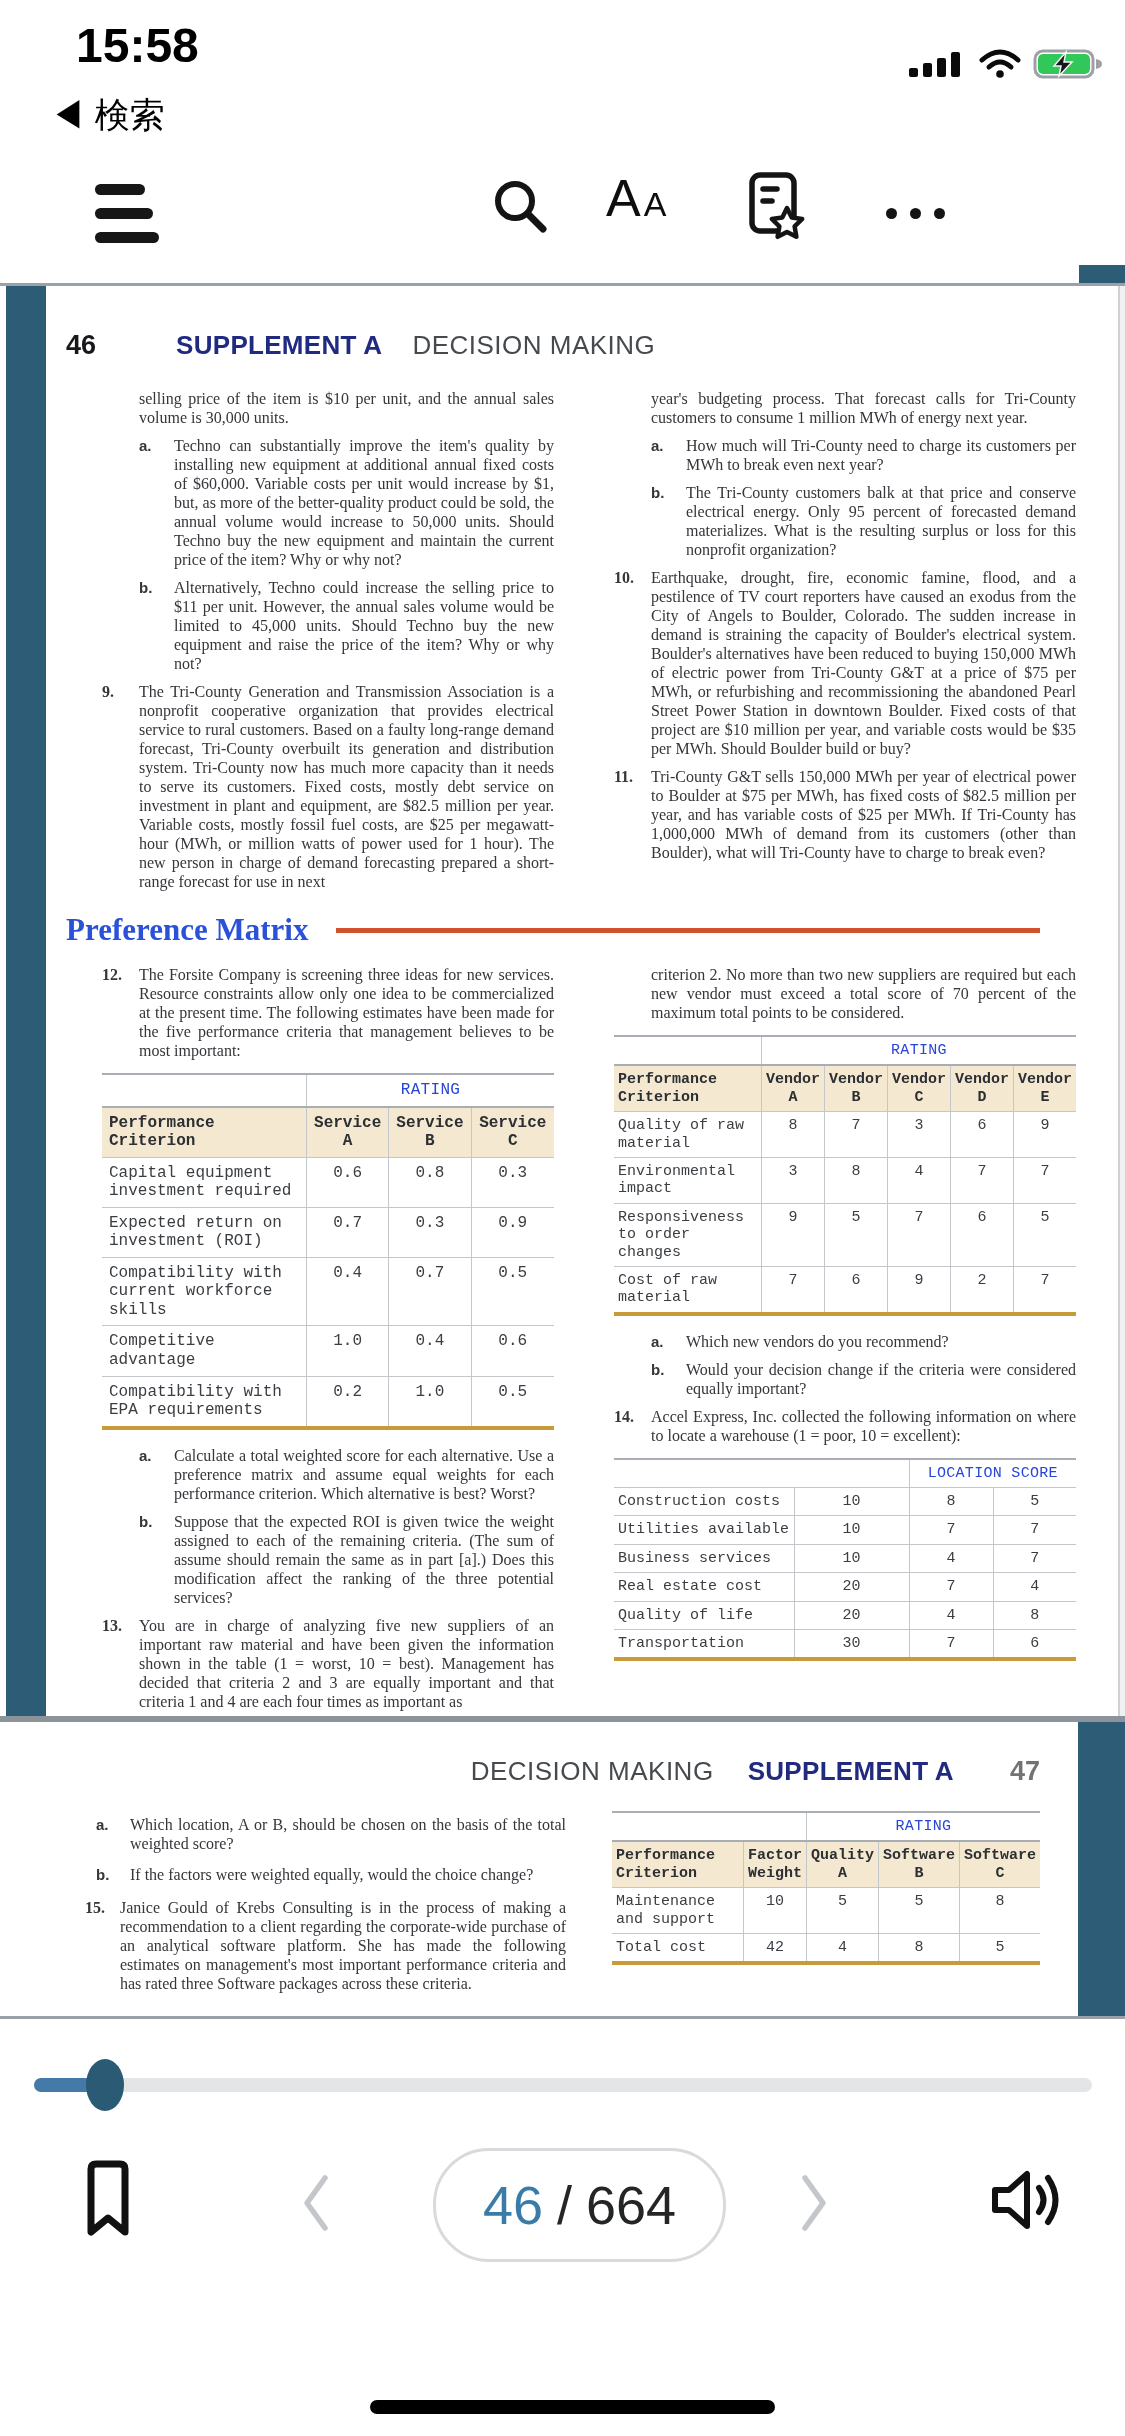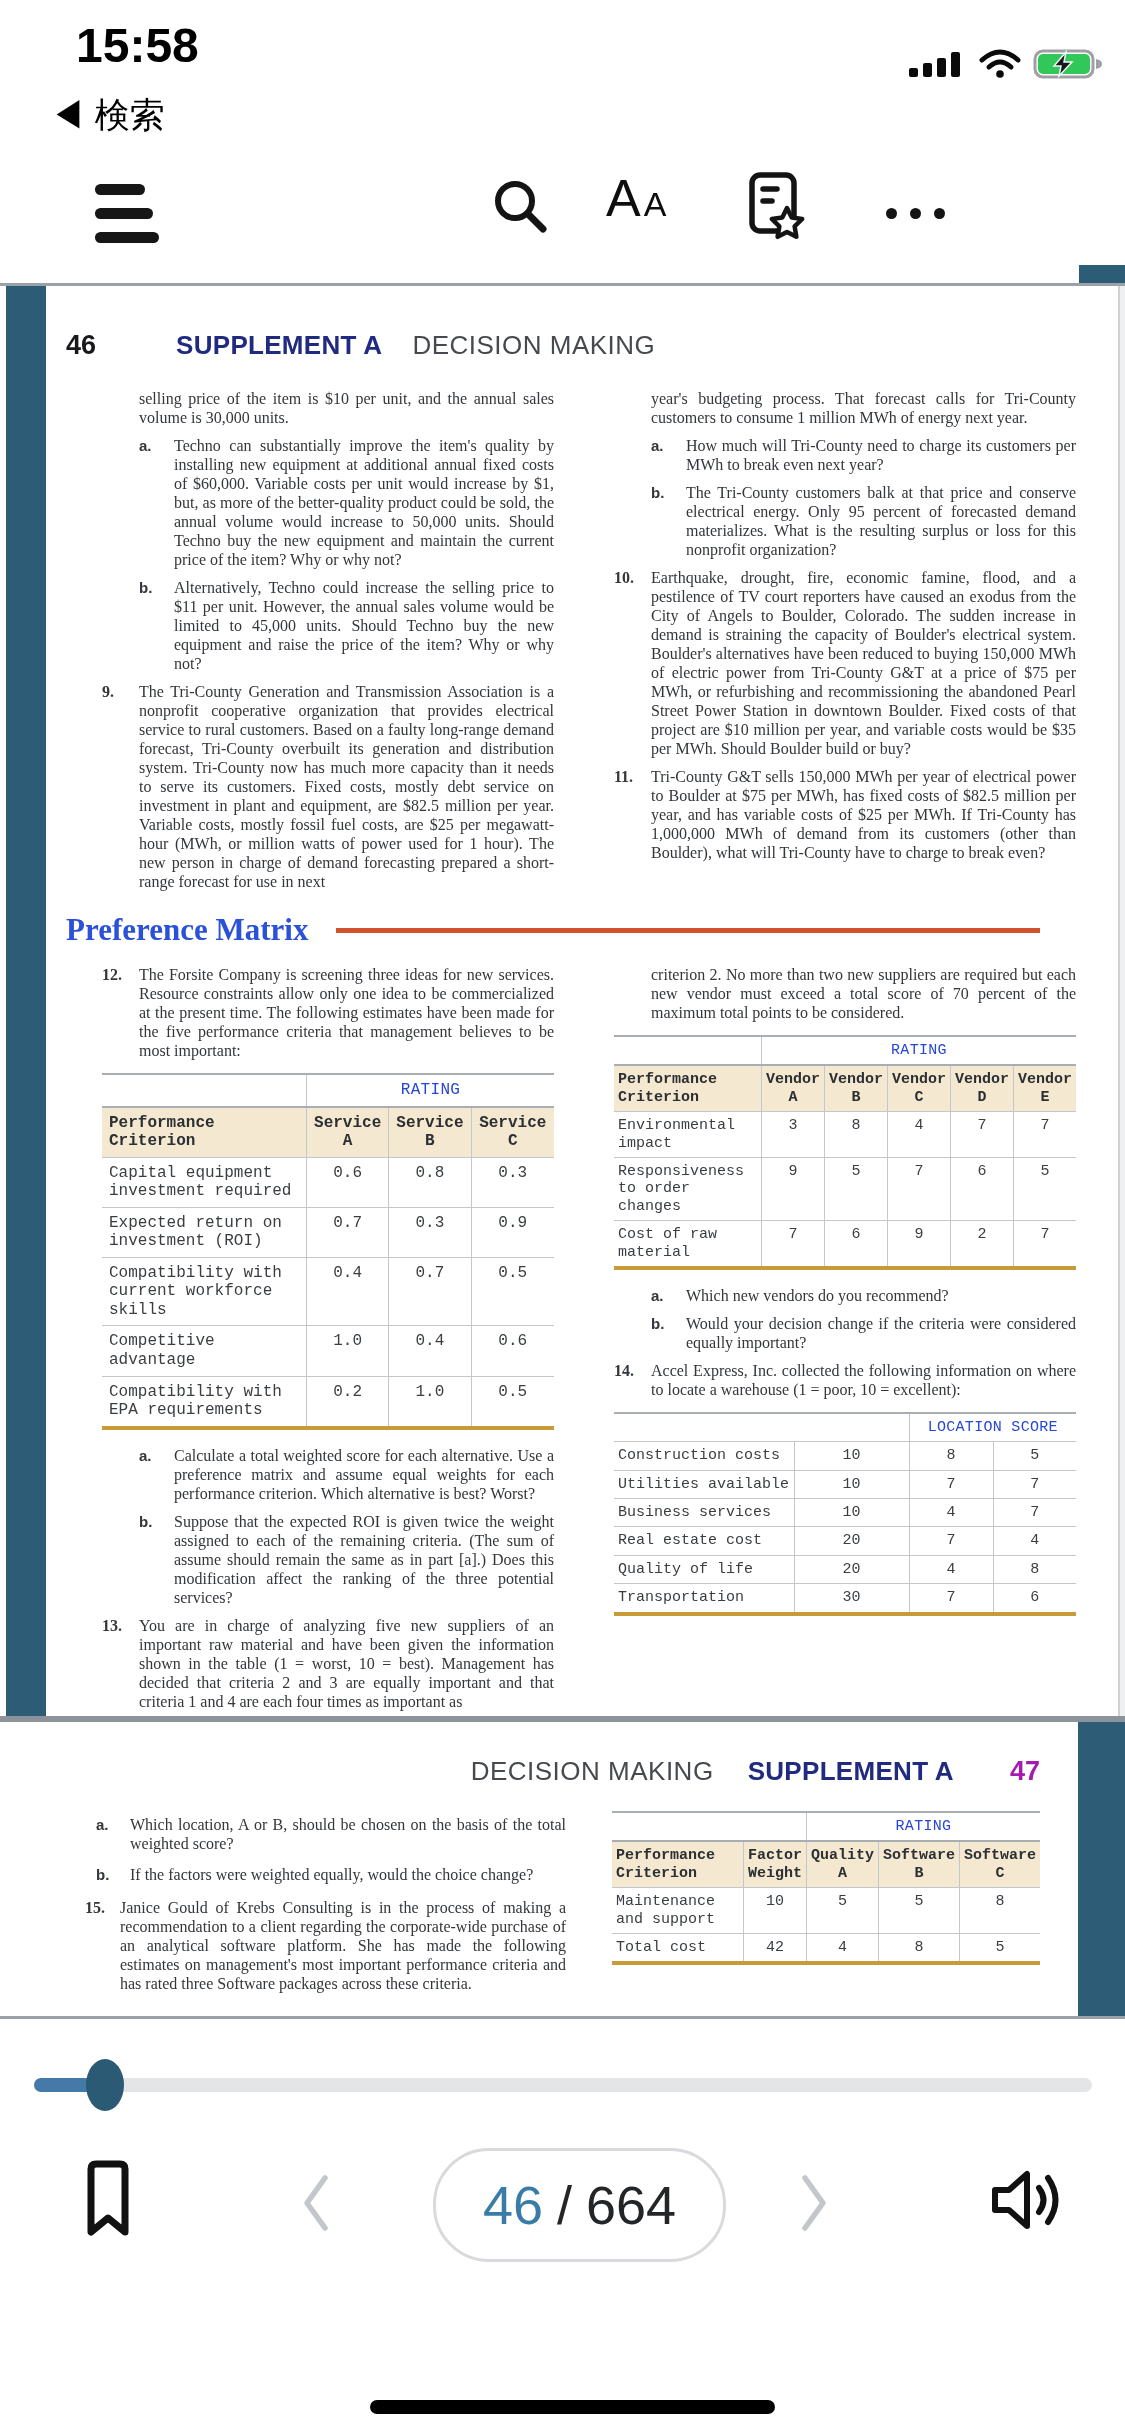--- a/index.html
+++ b/index.html
@@ -69,21 +69,21 @@
   .ptable .hdr>*{background:#f4e8d1;font-weight:bold;text-align:center;border-top:2px solid #a9aeb4;color:#2c2f33;}
   .ptable .hdr>*:first-child{text-align:left;}
   .ptable tbody th{text-align:left;}
   .ptable tbody td{text-align:center;}
   .ptable tbody tr>*{border-top:1.5px solid #c3c6ca;}
   .t-compact th,.t-compact td{font-size:15px;padding:5px 4px;}
   
   .p47-header{display:flex;justify-content:flex-end;align-items:baseline;padding-top:34px;}
   .p47-title{font-size:26px;color:#46494e;letter-spacing:.5px;}
   .p47-supp{font-size:26px;font-weight:bold;color:#202a80;margin-left:34px;letter-spacing:.3px;}
-  .p47-num{font-size:27px;font-weight:bold;color:#a21caf;margin-left:56px;}
+  .p47-num{font-size:27px;font-weight:bold;color:#737373;margin-left:56px;}
   .p47cols{display:flex;margin-top:16px;}
   .p47-l{width:500px;flex:none;}
   .p47-r{width:428px;flex:none;margin-left:46px;}
   .p47-l .item-letter{margin-left:30px;}
   .p47-l .item-letter .lbl{flex:0 0 34px;}
   .p47-l .item-num{margin-left:19px;justify-content:center;}
   .p47-l .item-num .lbl{flex:0 0 35px;}
   
   .slider-track{position:absolute;left:34px;top:2078px;width:1058px;height:14px;border-radius:7px;background:#e4e5e7;}
   .slider-fill{position:absolute;left:34px;top:2078px;width:72px;height:14px;border-radius:7px;background:#4579a8;}
@@ -315,20 +315,28 @@
               <th>Performance Criterion</th>
               <th>Vendor A</th>
               <th>Vendor B</th>
               <th>Vendor C</th>
               <th>Vendor D</th>
               <th>Vendor E</th>
             </tr>
           </thead>
           <tbody>
               <tr>
+                <th>Quality of raw material</th>
+                <td>8</td>
+                <td>7</td>
+                <td>3</td>
+                <td>6</td>
+                <td>9</td>
+              </tr>
+              <tr>
                 <th>Environmental impact</th>
                 <td>3</td>
                 <td>8</td>
                 <td>4</td>
                 <td>7</td>
                 <td>7</td>
               </tr>
               <tr>
                 <th>Responsiveness to order changes</th>
                 <td>9</td>

